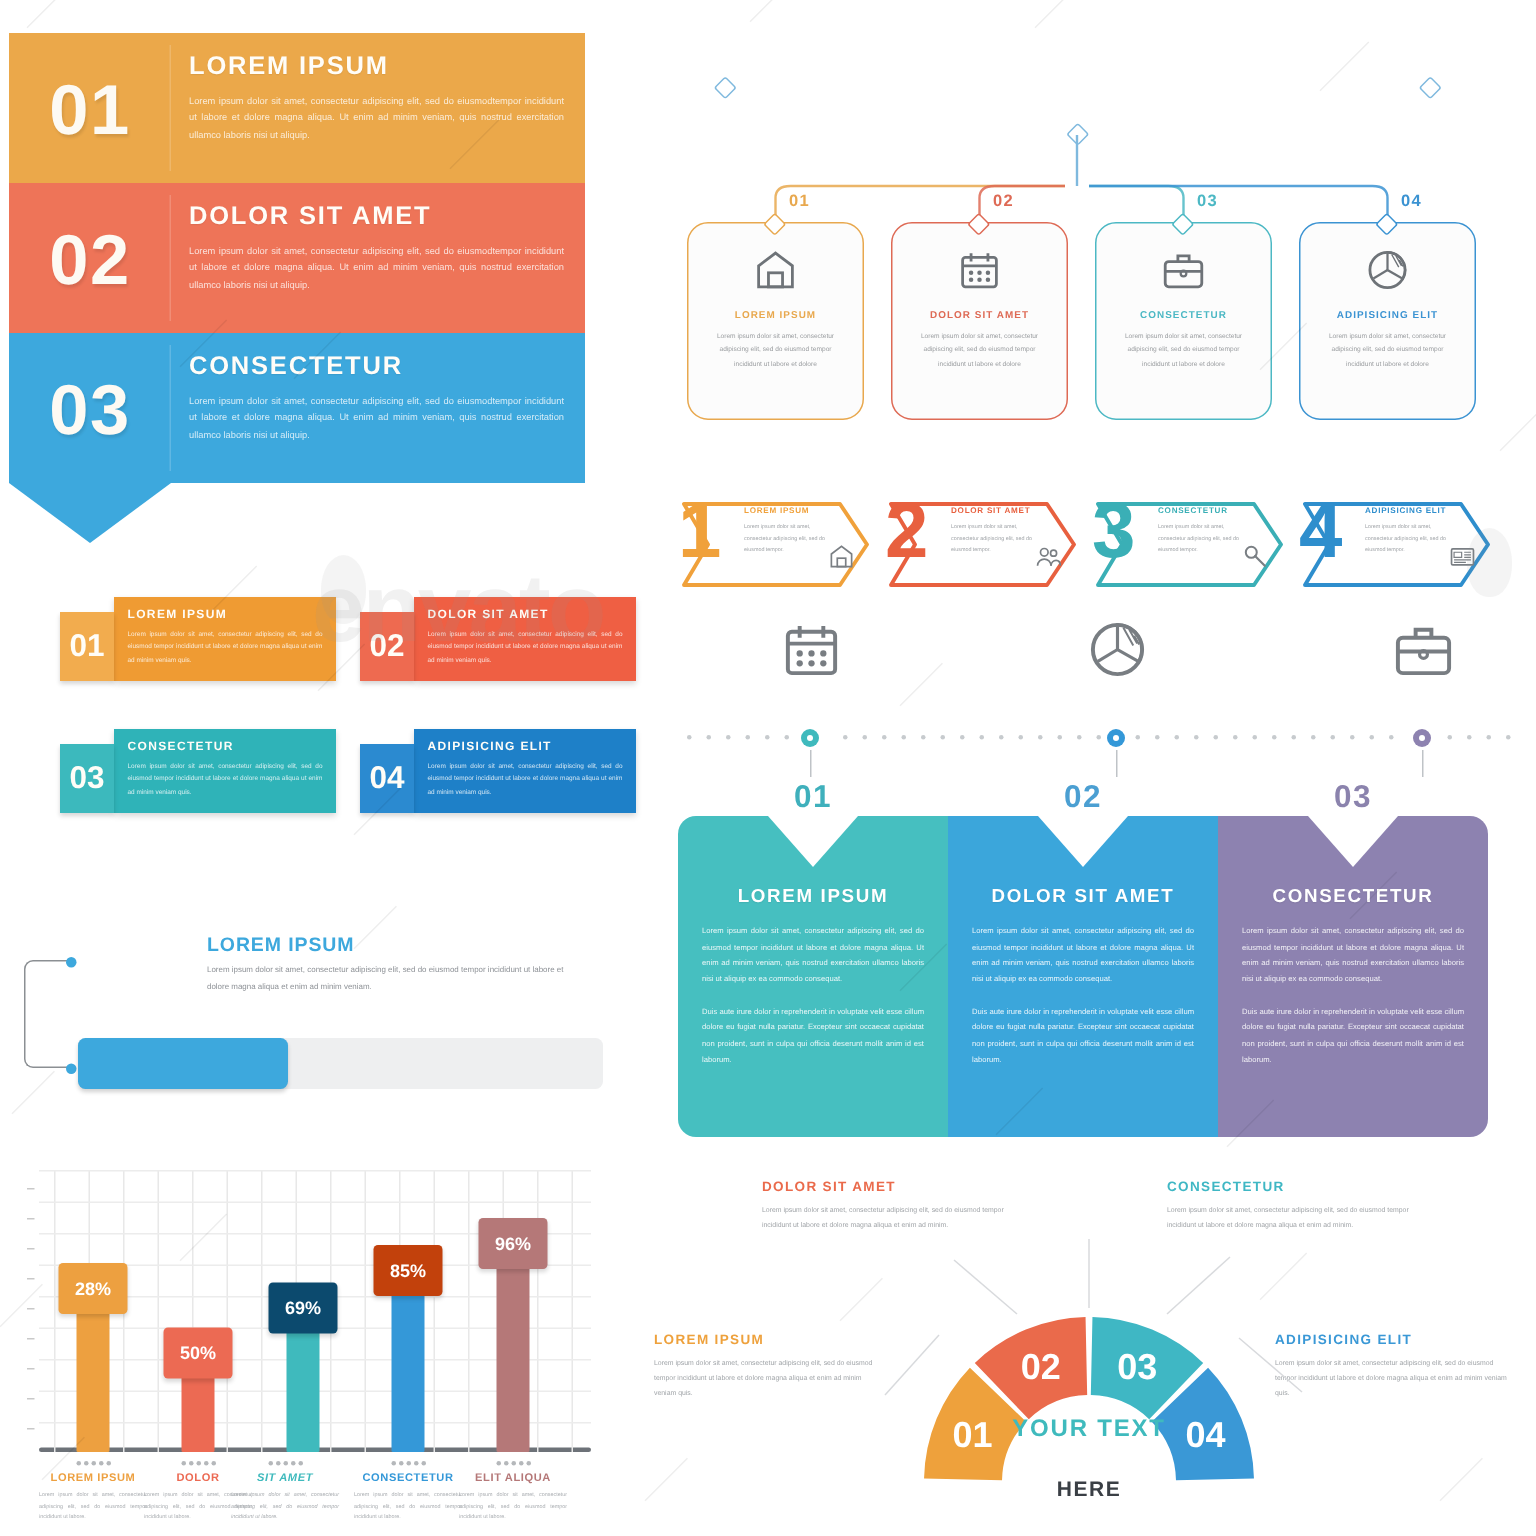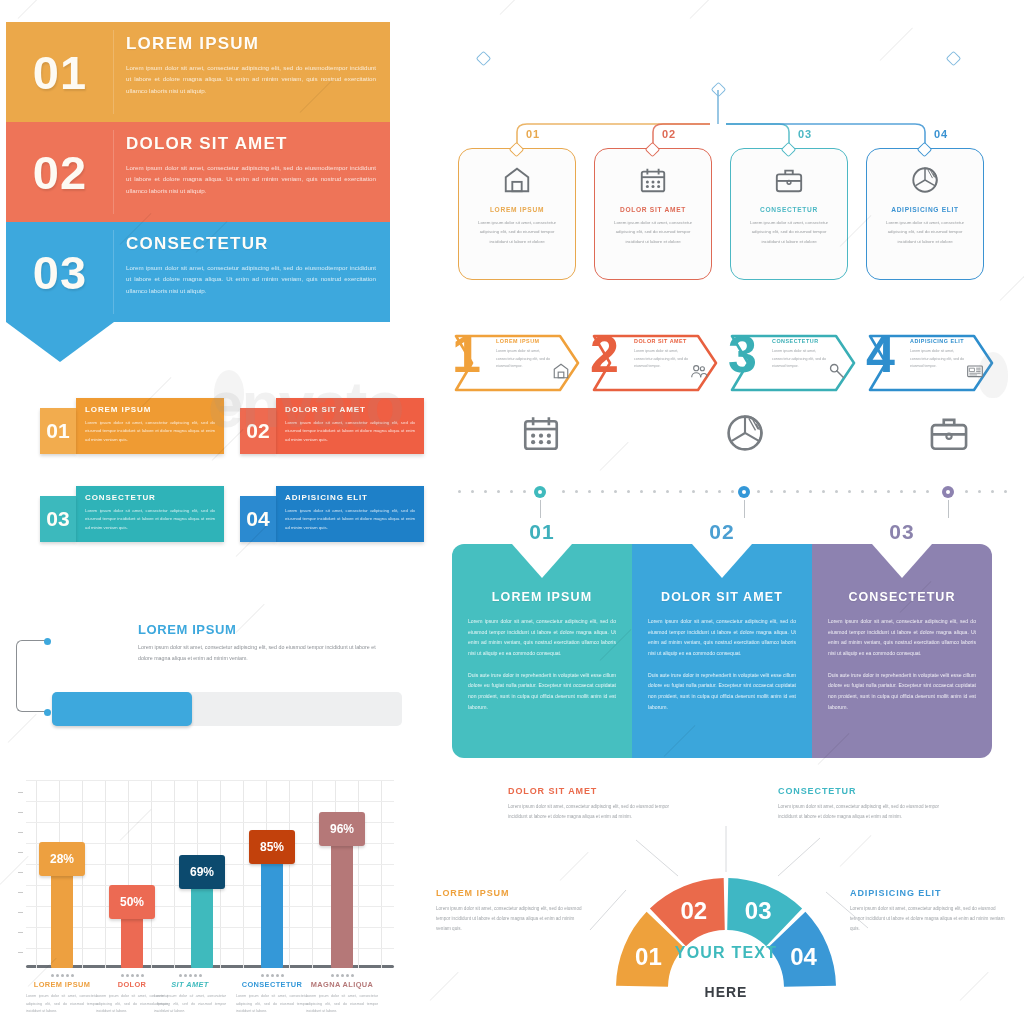--- a/index.html
+++ b/index.html
@@ -393,21 +393,21 @@
         <div class="legend-text">Lorem ipsum dolor sit amet, consectetur adipiscing elit, sed do eiusmod tempor incididunt ut labore.</div>
       </div>
       <div class="legend-col" style="left: 300px;">
         <div class="legend-dots">
           <i></i>
           <i></i>
           <i></i>
           <i></i>
           <i></i>
         </div>
-        <div class="legend-title" style="color:#b57878">MAGNA ALIQUA</div>
+        <div class="legend-title" style="color:#b57878">ELIT ALIQUA</div>
         <div class="legend-text">Lorem ipsum dolor sit amet, consectetur adipiscing elit, sed do eiusmod tempor incididunt ut labore.</div>
       </div>
     </div>
 
   <div id="tree">
     <div class="hex" style="left:26px; top:33px;"></div>
     <div class="hex" style="left:496px; top:33px;"></div>
     <div class="hex" style="left:261px; top:64px;"></div>
   <svg width="566" height="292" style="position: absolute; left: 0px; top: 0px; pointer-events: none;">
         <path d="M266 70 V104" fill="none" stroke="#7fb9de" stroke-width="1.6"></path>

